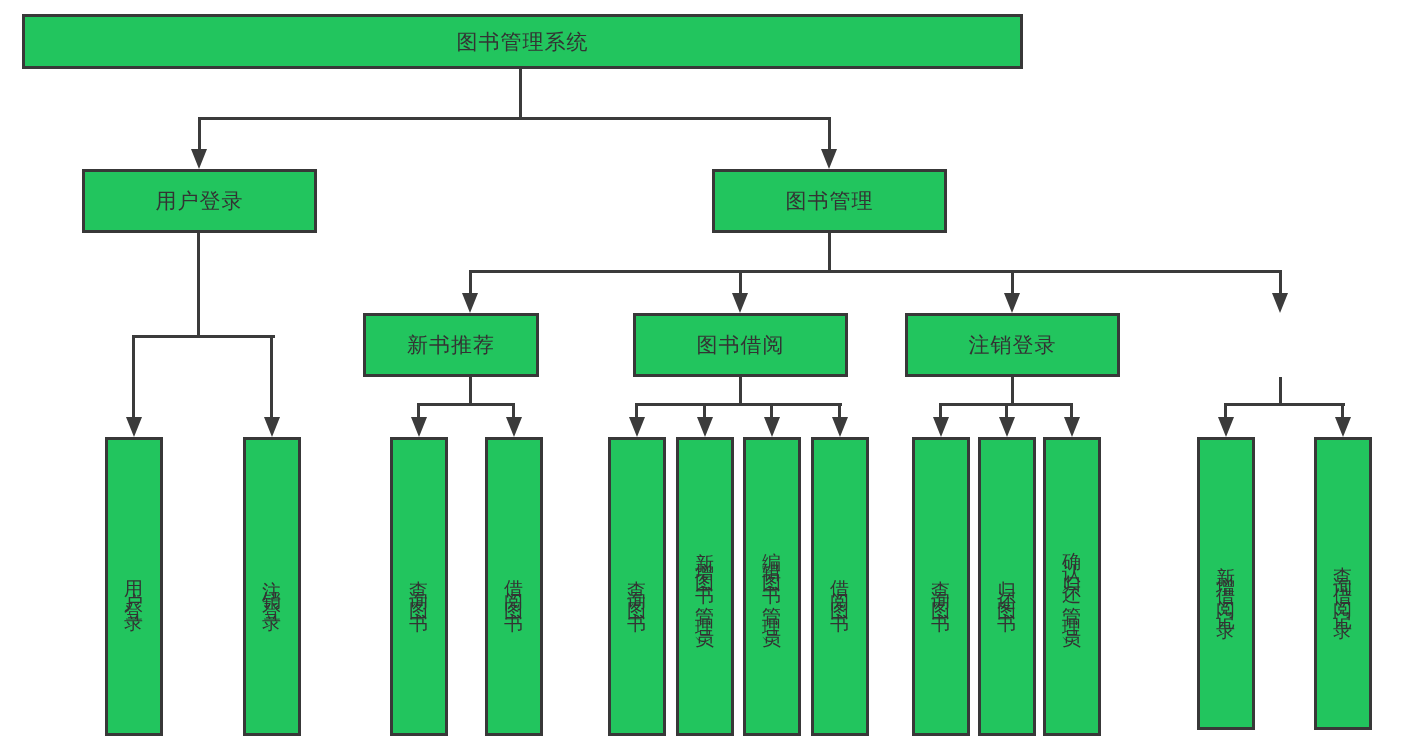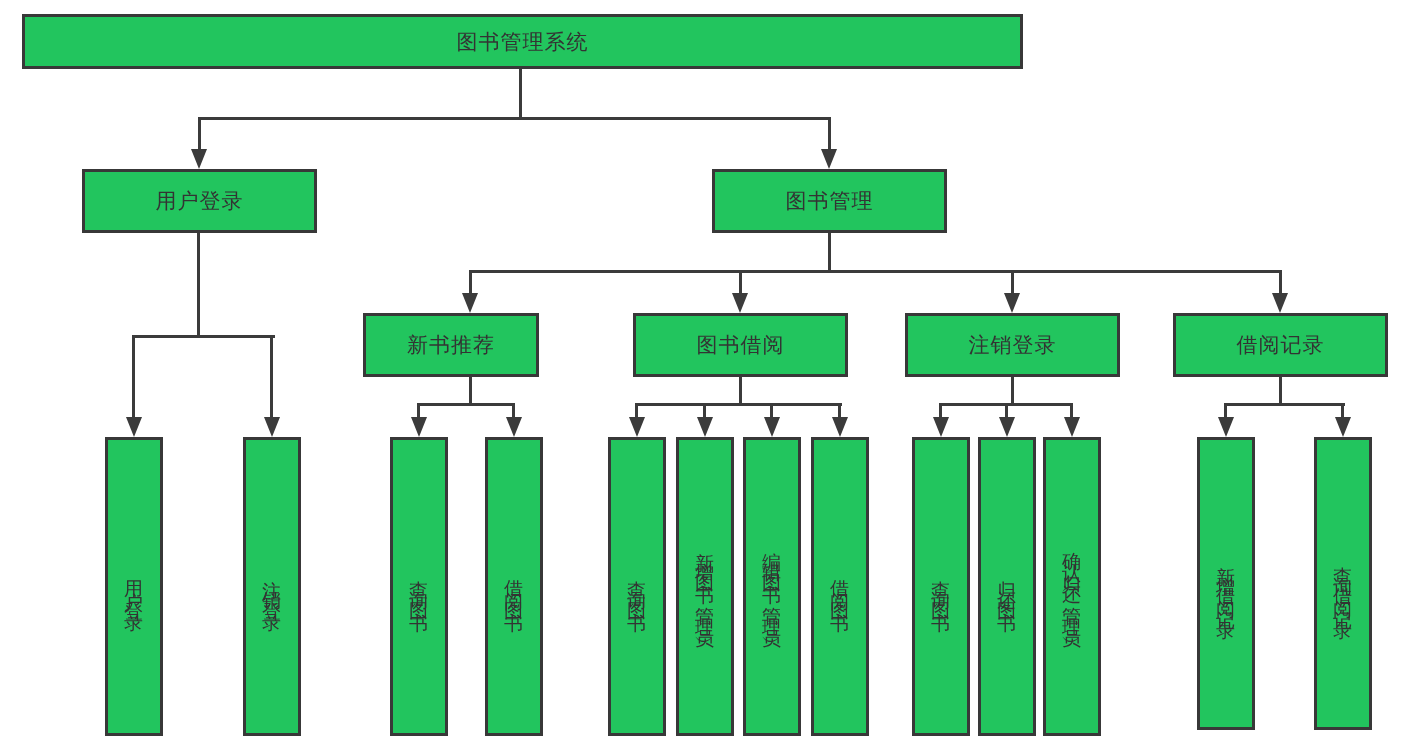--- a/index.html
+++ b/index.html
@@ -72,23 +72,20 @@
   <div class="arr" style="left:1272px; top:293px;"></div>
 
   <div class="box" style="left:363px; top:313px; width:176px; height:64px;">
     <span>新书推荐</span>
   </div>
   <div class="box" style="left:633px; top:313px; width:215px; height:64px;font-family:Liberation Mono, monospace;">
     <span>图书借阅</span>
   </div>
   <div class="box" style="left:905px; top:313px; width:215px; height:64px;">
     <span>注销登录</span>
-  </div>
-  <div class="box" style="left:1173px; top:313px; width:215px; height:64px;">
-    <span>借阅记录</span>
   </div>
 
   <div class="vline" style="left:469px; top:377px; height:29px;"></div>
   <div class="hline" style="left:417px; top:403px; width:98px;"></div>
   <div class="vline" style="left:417px; top:403px; height:17px;"></div>
   <div class="arr" style="left:411px; top:417px;"></div>
   <div class="vline" style="left:512px; top:403px; height:17px;"></div>
   <div class="arr" style="left:506px; top:417px;"></div>
 
   <div class="vline" style="left:739px; top:377px; height:29px;"></div>

